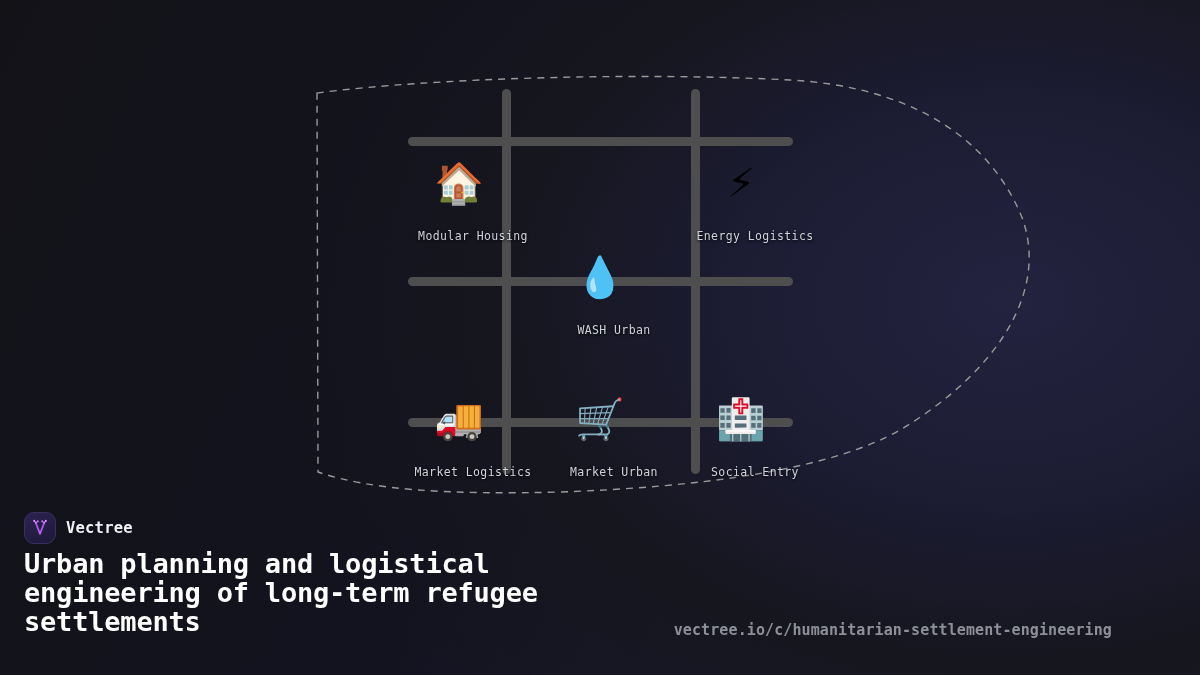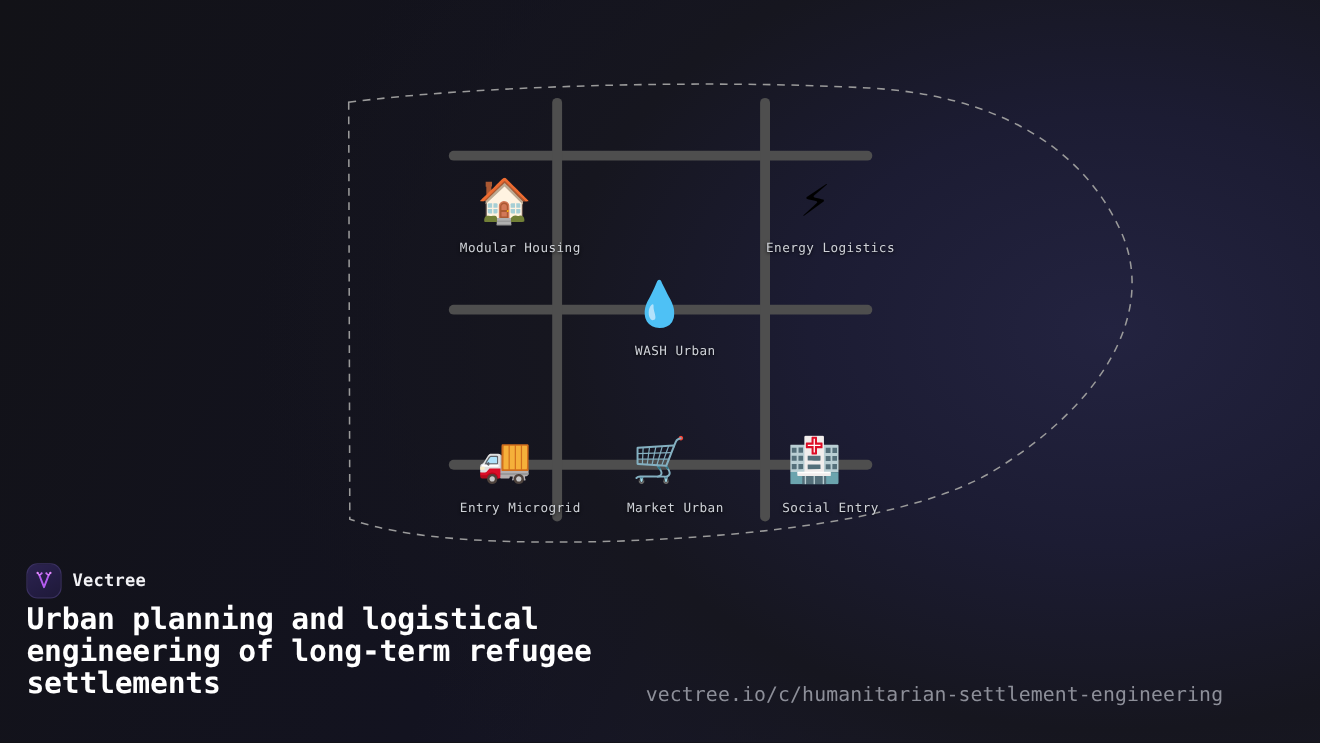--- a/index.html
+++ b/index.html
@@ -44,21 +44,21 @@
   }
   .node .glyph {
     font-family:"DejaVu Sans", sans-serif;
     font-size:40px;
     line-height:1;
     text-align:center;
     height:44px;
     display:block;
   }
   .node .label {
-    margin-top:11px;
+    margin-top:22px;
     font-family:"DejaVu Sans Mono", monospace;
     font-size:11.5px;
     letter-spacing:0.4px;
     color:#cfd2d8;
     white-space:nowrap;
     text-shadow:0 1px 3px rgba(0,0,0,.9);
     padding-left:28px;
   }
 
   
@@ -96,23 +96,24 @@
     font-weight:bold;
     line-height:1.07;
     color:#ffffff;
     letter-spacing:-0.2px;
     white-space:pre-line;
   }
   #url {
     position:absolute;
     right:24px; top:121px;
     font-family:"DejaVu Sans Mono", monospace;
-    font-size:18px;
+    font-size:15px;
     color:#8d8f99;
     letter-spacing:0.1px;
+    font-weight:bold;
   }
 </style>
 </head>
 <body>
 
 <div id="stage">
 
   <div id="diagram">
 
     <svg id="boundary" viewBox="0 0 1200 500" preserveAspectRatio="none" aria-hidden="true">
@@ -141,21 +142,21 @@
       <span class="label">Energy Logistics</span>
     </div>
 
     <div class="node" style="left:600px; top:257px;">
       <span class="glyph">💧</span>
       <span class="label">WASH Urban</span>
     </div>
 
     <div class="node" style="left:459px; top:399px;">
       <span class="glyph">🚚</span>
-      <span class="label">Entry Microgrid</span>
+      <span class="label">Market Logistics</span>
     </div>
 
     <div class="node" style="left:600px; top:399px;">
       <span class="glyph">🛒</span>
       <span class="label">Market Urban</span>
     </div>
 
     <div class="node" style="left:741px; top:399px;">
       <span class="glyph">🏥</span>
       <span class="label">Social Entry</span>

